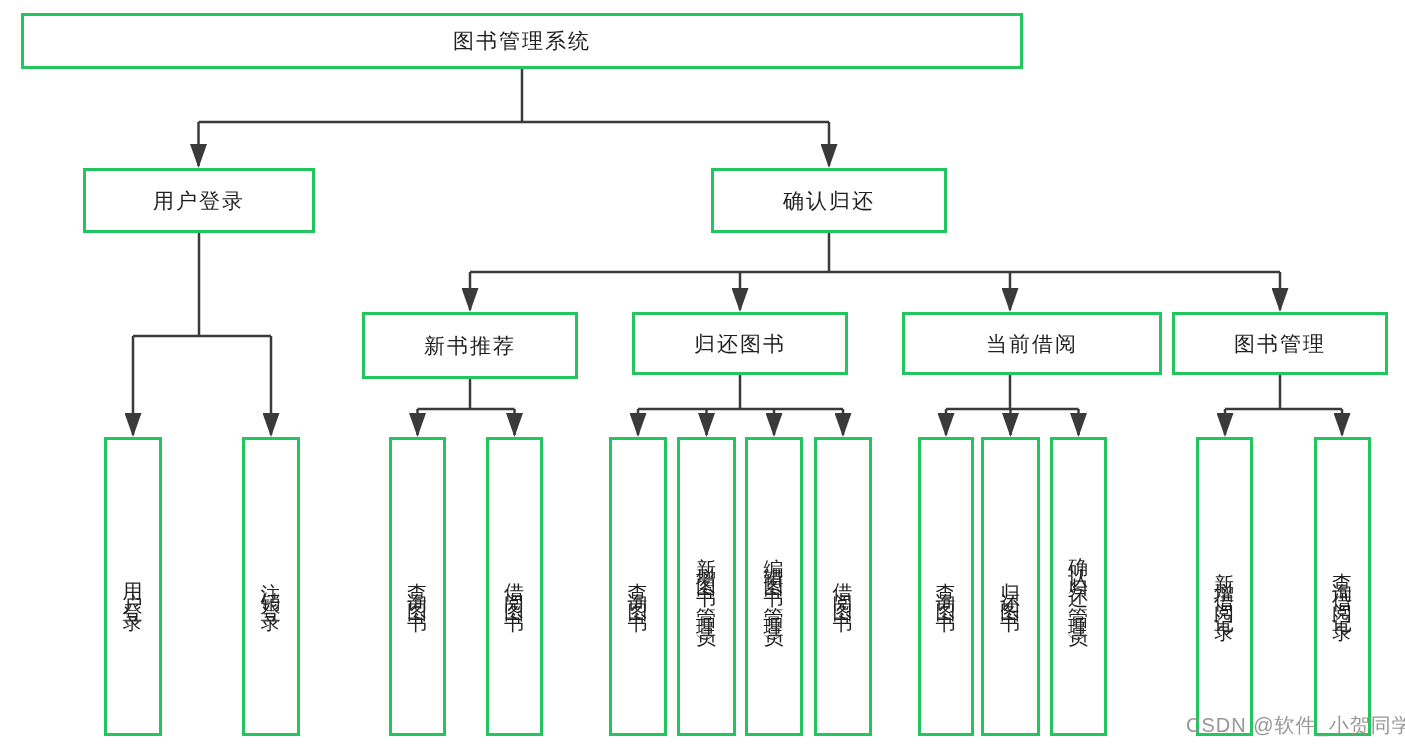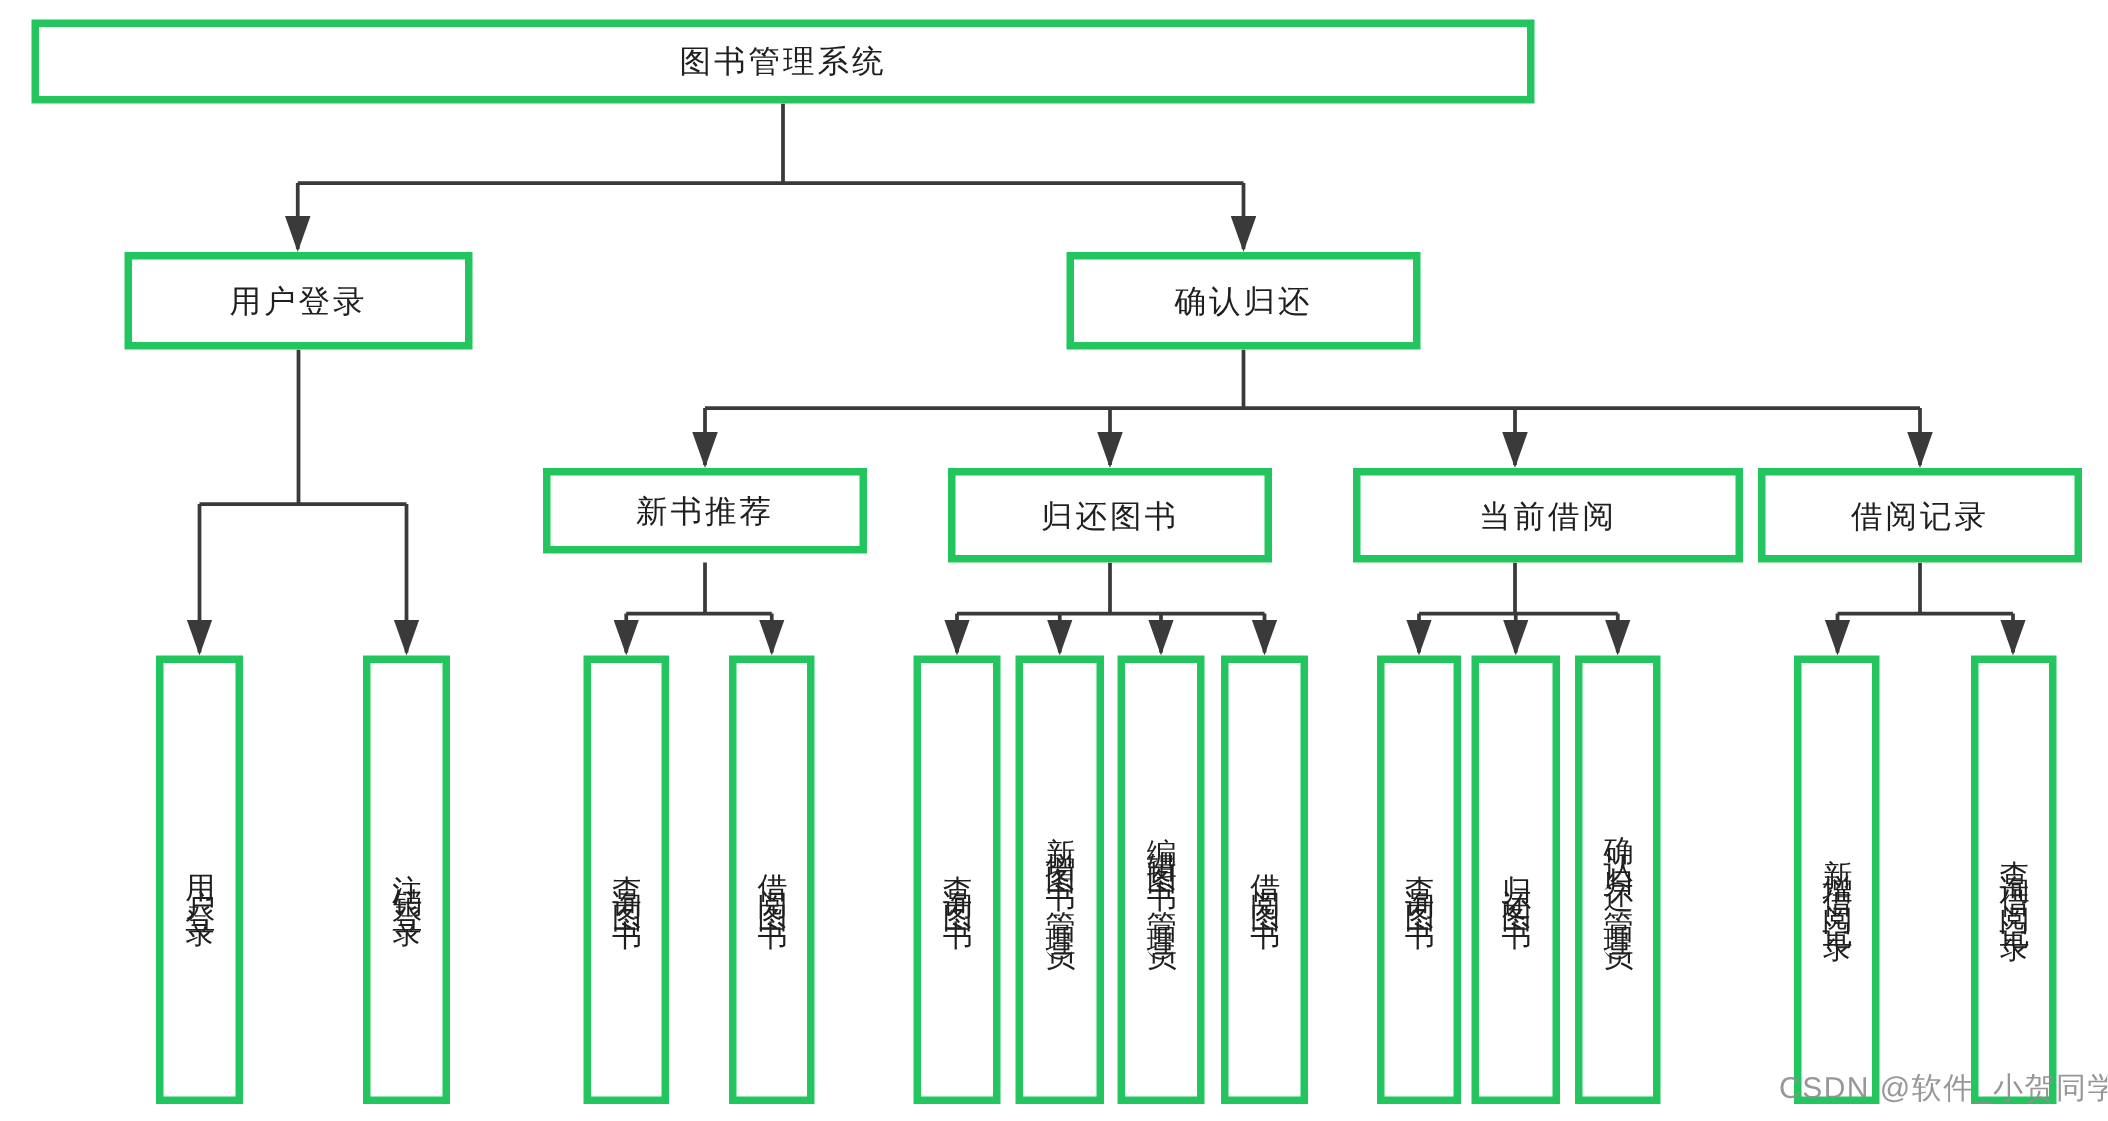--- a/index.html
+++ b/index.html
@@ -2,21 +2,21 @@
 <html><head>
 <meta charset="utf-8">
 <style>
   html,body{margin:0;padding:0;background:#ffffff;}
   .canvas{
     position:relative;width:1405px;height:747px;background:#ffffff;
     font-family:"Liberation Sans","DejaVu Sans",sans-serif;overflow:hidden;
   }
   .connectors{position:absolute;left:0;top:0;z-index:0;}
   .node{
-    position:absolute;box-sizing:border-box;border:5px solid #22c55e;background:#ffffff;
+    position:absolute;box-sizing:border-box;border:3px solid #22c55e;background:#ffffff;
     display:flex;align-items:center;justify-content:center;color:#1f1f1f;z-index:1;
   }
   .node.h .lbl{font-size:21px;letter-spacing:2px;white-space:nowrap;}
   .node.v .lbl{
     writing-mode:vertical-rl;text-orientation:mixed;
     font-size:20px;line-height:1;letter-spacing:10px;
   }
   .watermark{
     position:absolute;left:1186px;top:712px;z-index:5;white-space:nowrap;
     font-size:20px;letter-spacing:1px;color:rgba(142,142,142,0.92);
@@ -81,31 +81,31 @@
     <span class="lbl">图书管理系统</span>
   </div>
 
   <div class="node h" style="left:83px;top:168px;width:232px;height:65px">
     <span class="lbl">用户登录</span>
   </div>
   <div class="node h" style="left:711px;top:168px;width:236px;height:65px">
     <span class="lbl">确认归还</span>
   </div>
 
-  <div class="node h" style="left:362px;top:312px;width:216px;height:57px">
+  <div class="node h" style="left:362px;top:312px;width:216px;height:67px">
     <span class="lbl">新书推荐</span>
   </div>
   <div class="node h" style="left:632px;top:312px;width:216px;height:63px">
     <span class="lbl">归还图书</span>
   </div>
   <div class="node h" style="left:902px;top:312px;width:260px;height:63px">
     <span class="lbl">当前借阅</span>
   </div>
   <div class="node h" style="left:1172px;top:312px;width:216px;height:63px">
-    <span class="lbl">借阅记录</span>
+    <span class="lbl">图书管理</span>
   </div>
 
   <div class="node v" style="left:104px;top:437px;width:58px;height:299px">
     <span class="lbl">用户登录</span>
   </div>
   <div class="node v" style="left:242px;top:437px;width:58px;height:299px">
     <span class="lbl">注销登录</span>
   </div>
 
   <div class="node v" style="left:389px;top:437px;width:57px;height:299px">

